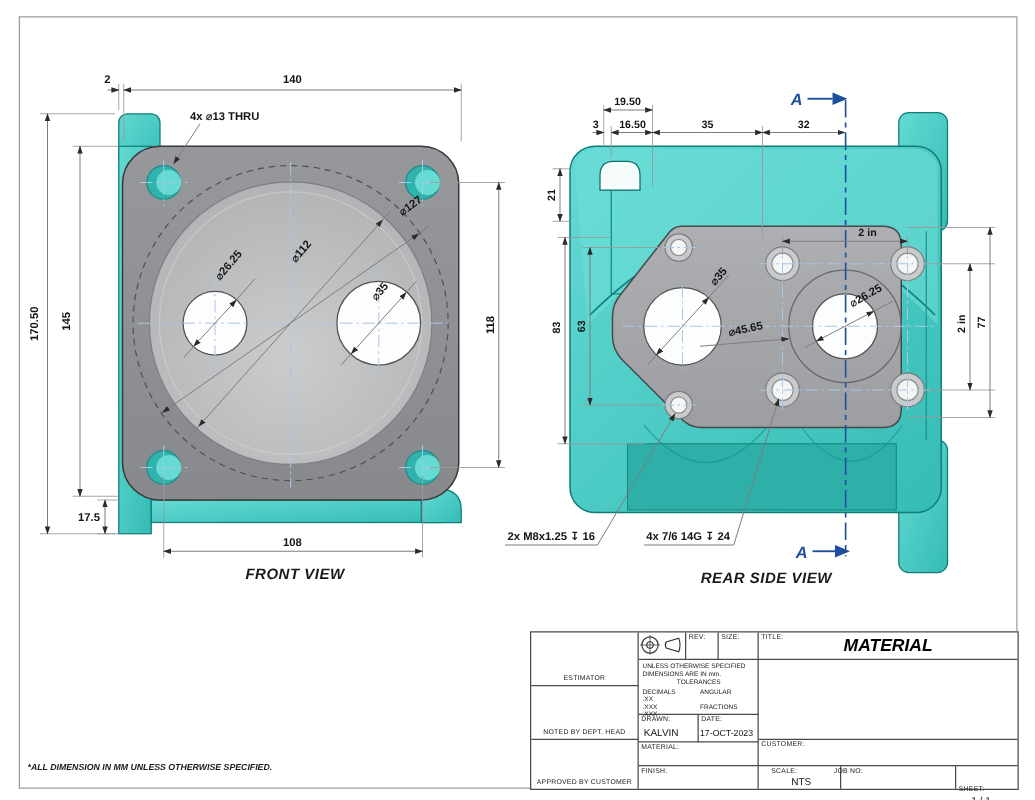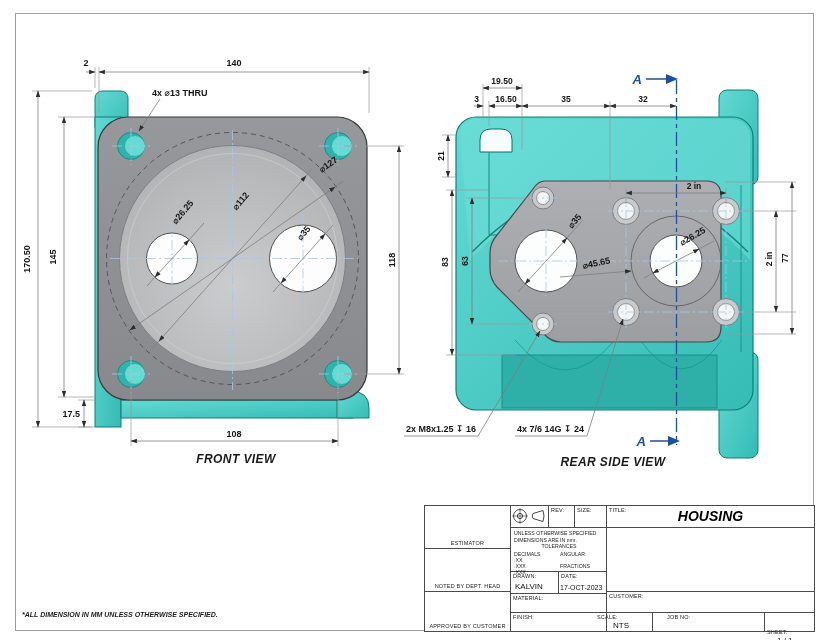--- a/index.html
+++ b/index.html
@@ -397,27 +397,27 @@
 
     <div class="cell" style="left:86px;top:88px;width:96px;height:19px;">
       <span class="lab lab-corner">MATERIAL:</span>
     </div>
     <div class="cell" style="left:86px;top:107px;width:96px;height:18px;border-bottom:none;">
       <span class="lab lab-corner">FINISH:</span>
     </div>
 
     <div class="cell" style="left:182px;top:0;width:207px;height:22px;border-right:none;">
       <span class="lab lab-corner">TITLE:</span>
-      <div id="housing">HOUSING</div>
+      <div id="housing">MATERIAL</div>
     </div>
     <div class="cell" style="left:182px;top:22px;width:207px;height:64px;border-right:none;"></div>
     <div class="cell" style="left:182px;top:86px;width:207px;height:21px;border-right:none;">
       <span class="lab lab-corner">CUSTOMER:</span>
     </div>
-    <div class="cell" style="left:170px;top:107px;width:58px;height:18px;border-bottom:none;text-align:right;">
+    <div class="cell" style="left:190px;top:107px;width:58px;height:18px;border-bottom:none;text-align:right;">
       <span class="lab lab-corner">SCALE:</span>
       <div class="val" style="position:absolute;left:18px;bottom:1px;">NTS</div>
     </div>
     <div class="cell" style="left:240px;top:107px;width:100px;height:18px;border-bottom:none;">
       <span class="lab lab-corner">JOB NO:</span>
     </div>
     <div class="cell" style="left:340px;top:122px;width:49px;height:18px;border-bottom:none;border-right:none;">
       <span class="lab lab-corner">SHEET:</span>
       <div class="val" style="position:absolute;left:12px;bottom:1px;">1 / 1</div>
     </div>

